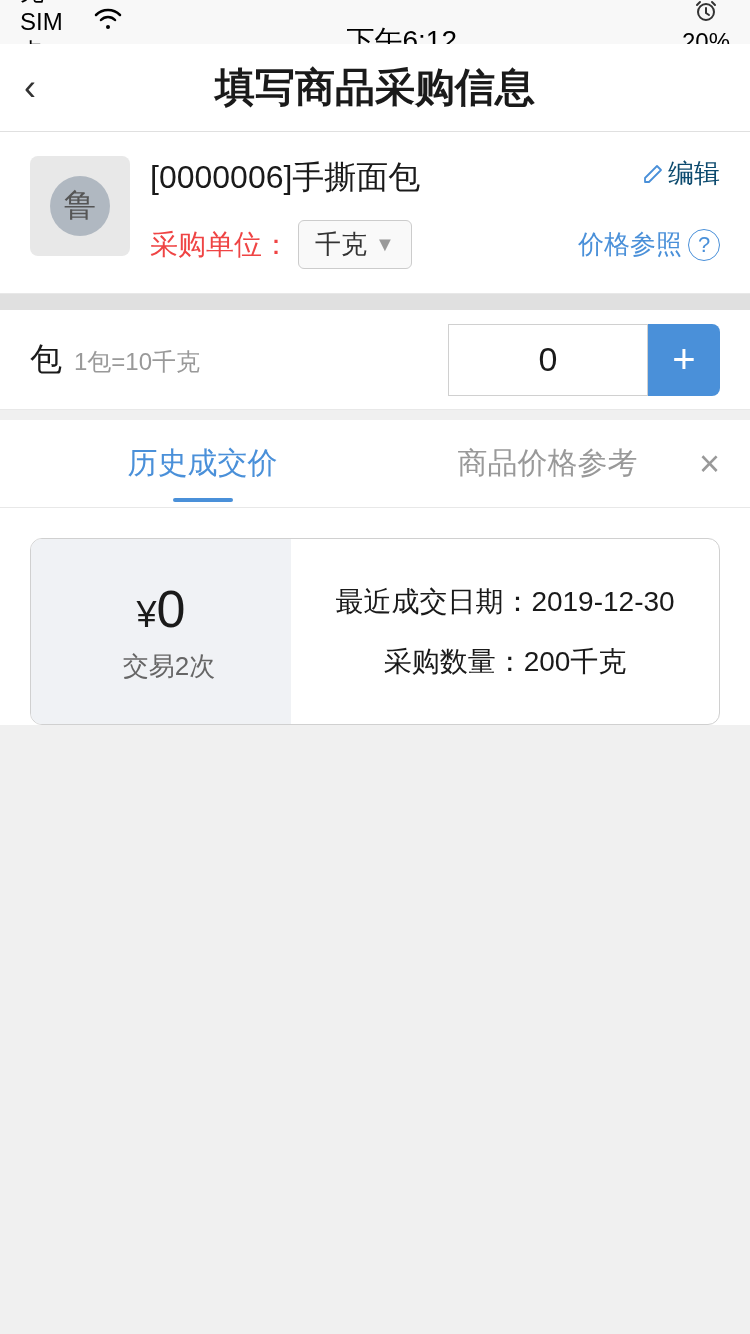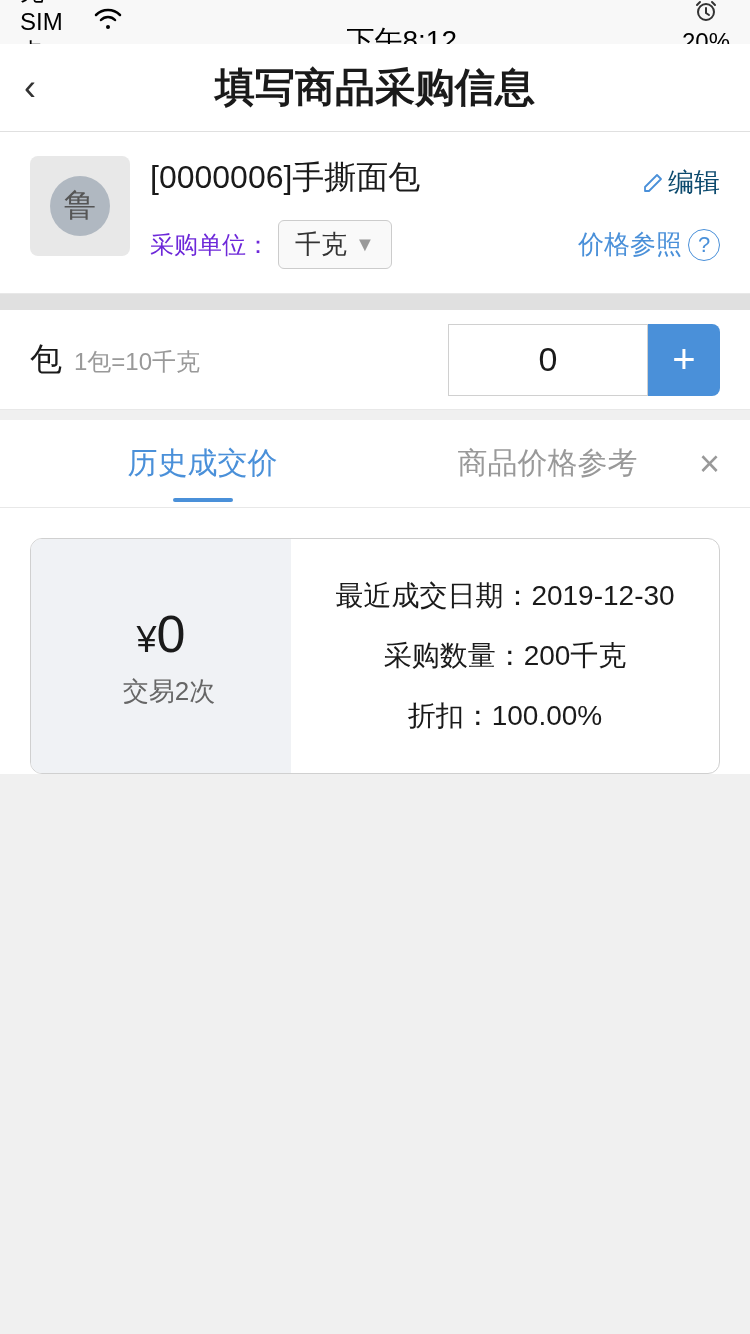--- a/index.html
+++ b/index.html
@@ -119,21 +119,21 @@
     }
     .product-image svg {
       width: 70px;
       height: 70px;
     }
     .product-info {
       flex: 1;
     }
     .product-header {
       display: flex;
-      align-items: flex-end;
+      align-items: flex-start;
       justify-content: space-between;
     }
     .product-name {
       font-size: 32px;
       color: #1a1a1a;
       font-weight: 500;
     }
     .edit-link {
       font-size: 26px;
       color: #0c4a6e;
@@ -142,22 +142,22 @@
       gap: 4px;
       cursor: pointer;
     }
     .product-unit-row {
       margin-top: 20px;
       display: flex;
       align-items: center;
       justify-content: space-between;
     }
     .unit-label {
-      font-size: 24px;
-      color: #6d28d9;
+      font-size: 28px;
+      color: #ef4444;
     }
     .unit-select {
       display: inline-flex;
       align-items: center;
       border: 1px solid #ccc;
       border-radius: 6px;
       padding: 6px 16px;
       font-size: 26px;
       color: #333;
       background: #f9f9f9;
@@ -346,21 +346,21 @@
     <span>无SIM卡</span>
     <span>
       <svg width="28" height="22" viewBox="0 0 28 22" fill="none">
         <path d="M14 17a2 2 0 1 1 0 4 2 2 0 0 1 0-4z" fill="#000"></path>
         <path d="M7 12c1.9-2 4.4-3 7-3s5.1 1 7 3" stroke="#000" stroke-width="2.5" fill="none" stroke-linecap="round"></path>
         <path d="M2 7c3.3-3.3 7.7-5 12-5s8.7 1.7 12 5" stroke="#000" stroke-width="2.5" fill="none" stroke-linecap="round"></path>
       </svg>
     </span>
   </div>
   <div style="position:relative;width:100%;display:flex;justify-content:center;">
-    <span class="status-center">下午8:12</span>
+    <span class="status-center">下午6:12</span>
   </div>
   <div class="status-right">
     <span>
       <svg width="18" height="24" viewBox="0 0 18 24" fill="none">
         <path d="M9 0C4 0 0 4 0 9c0 7 9 15 9 15s9-8 9-15C18 4 14 0 9 0zm0 12a3 3 0 1 1 0-6 3 3 0 0 1 0 6z" fill="#333"></path>
       </svg>
     </span>
     <span>
       <svg width="22" height="22" viewBox="0 0 22 22" fill="none">
         <circle cx="11" cy="12" r="8" stroke="#333" stroke-width="2" fill="none"></circle>
@@ -448,20 +448,17 @@
       </div>
       <div class="history-txn">交易2次</div>
     </div>
     <div class="history-card-right">
       <div class="history-detail-line">
         <span>最近成交日期：</span><span>2019-12-30</span>
       </div>
       <div class="history-detail-line">
         <span>采购数量：</span><span>200千克</span>
       </div>
-      <div class="history-detail-line">
-        <span>折扣：</span><span>100.00%</span>
-      </div>
     </div>
   </div>
 </div>
 
 <div class="main-content"></div>
 
 </body></html>

